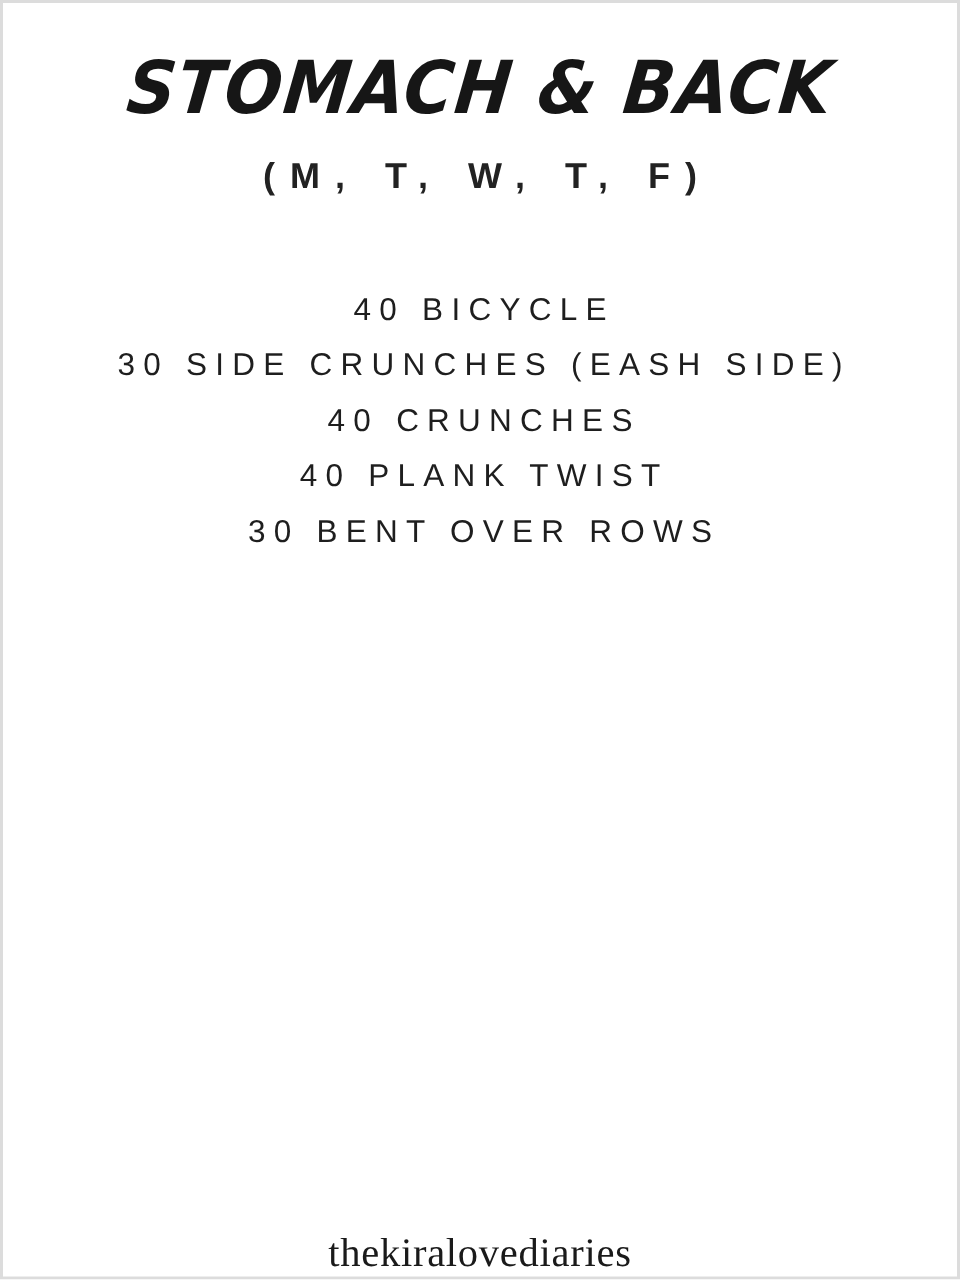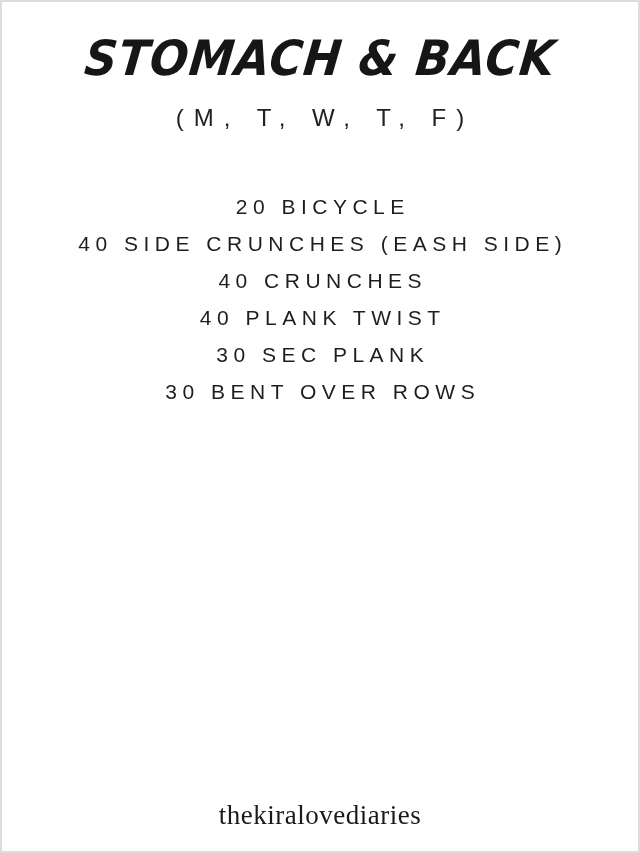--- a/index.html
+++ b/index.html
@@ -29,21 +29,21 @@
     font-size: 45px;
     line-height: 1.2;
     letter-spacing: 1px;
     transform: skewX(-6deg) scaleY(1.08);
     color: #161616;
     white-space: nowrap;
   }
   .schedule {
     margin-top: 18px;
     font-size: 24px;
-    font-weight: 400;
+    font-weight: 700;
     letter-spacing: 10px;
     color: #222222;
     white-space: nowrap;
     
     margin-right: -10px;
   }
   .exercise-list {
     margin: 56px 0 0 0;
     padding: 0;
     list-style: none;
@@ -53,40 +53,38 @@
     font-size: 21px;
     font-weight: 400;
     letter-spacing: 5.5px;
     margin-right: -5.5px;
     line-height: 37px;
     color: #1e1e1e;
     white-space: nowrap;
   }
   .watermark {
     margin-top: auto;
-    margin-bottom: 20px;
     font-family: "Liberation Serif", serif;
     font-size: 27px;
     letter-spacing: 0.5px;
     color: #1a1a1a;
   }
 </style>
 </head>
 <body>
 
 <div class="page">
 
   <div class="title">STOMACH &amp; BACK</div>
 
   <div class="schedule">(M, T, W, T, F)</div>
 
   <ul class="exercise-list">
-    <li>20 BICYCLE</li>
-    <li>40 SIDE CRUNCHES (EASH SIDE)</li>
+    <li>40 BICYCLE</li>
+    <li>30 SIDE CRUNCHES (EASH SIDE)</li>
     <li>40 CRUNCHES</li>
     <li>40 PLANK TWIST</li>
-    <li>30 SEC PLANK</li>
     <li>30 BENT OVER ROWS</li>
   </ul>
 
   <div class="watermark">thekiralovediaries</div>
 
 </div>
 
 </body></html>

